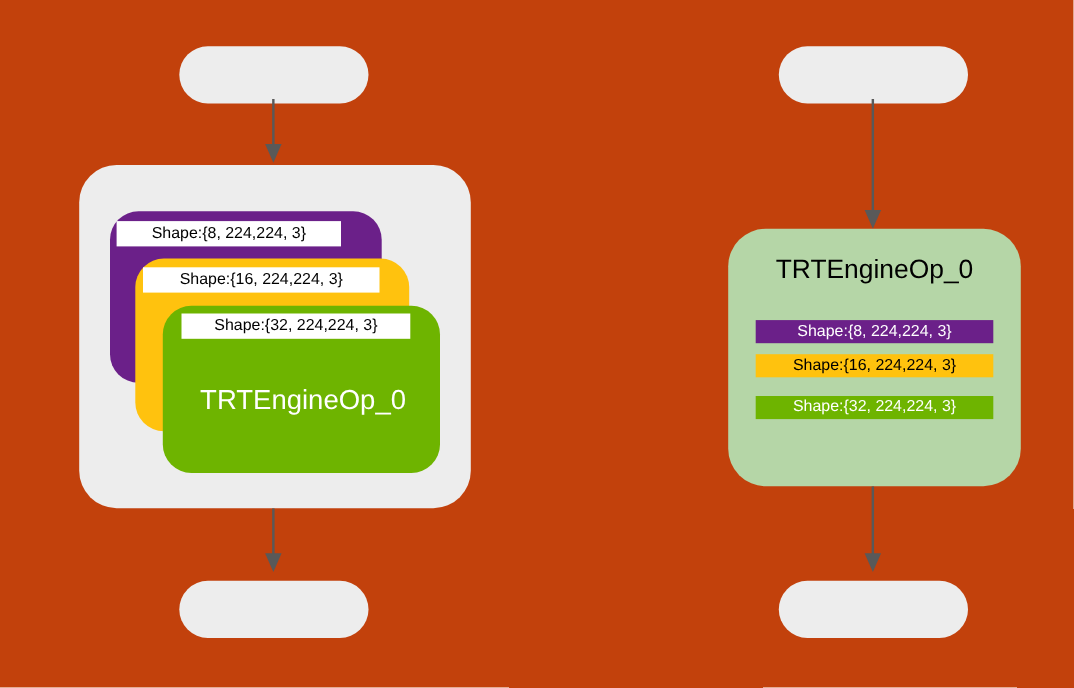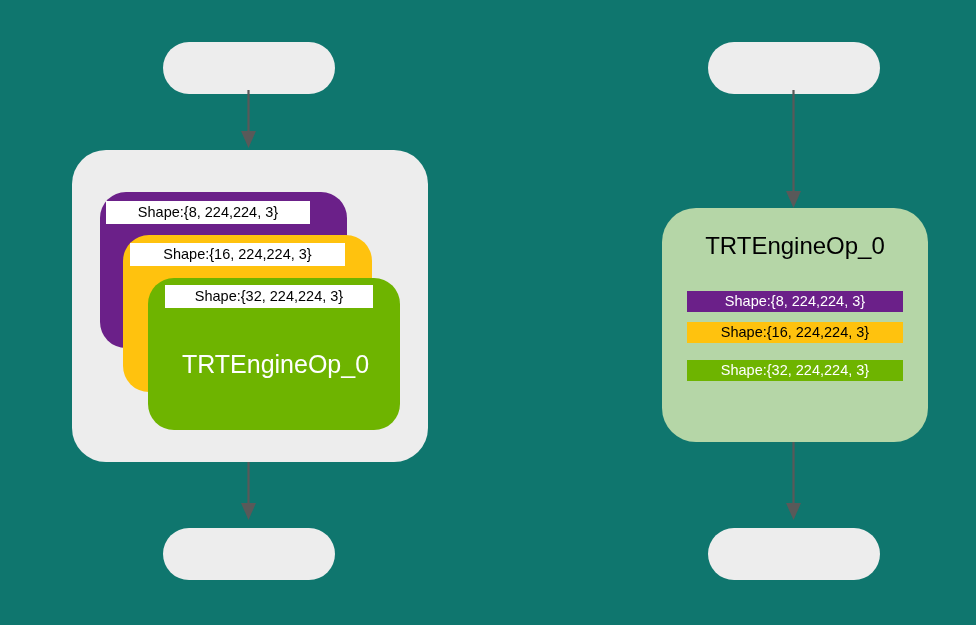--- a/index.html
+++ b/index.html
@@ -7,21 +7,21 @@
     padding: 0;
     background: #ffffff;
   }
   body {
     font-family: "Liberation Sans", sans-serif;
   }
   #canvas {
     position: relative;
     width: 976px;
     height: 625px;
-    background: #0f766e;
+    background: #c2410c;
     overflow: hidden;
   }
 
   
   .io-node {
     position: absolute;
     background: #ededed;
     border-radius: 26px;
   }
 

